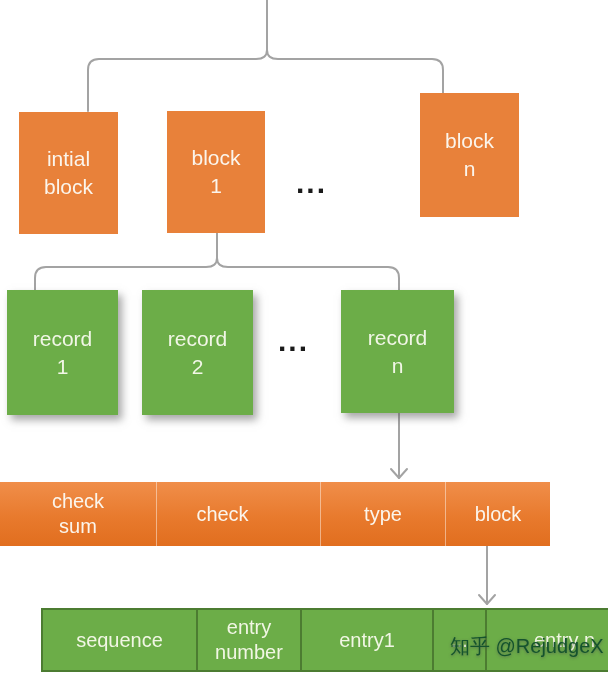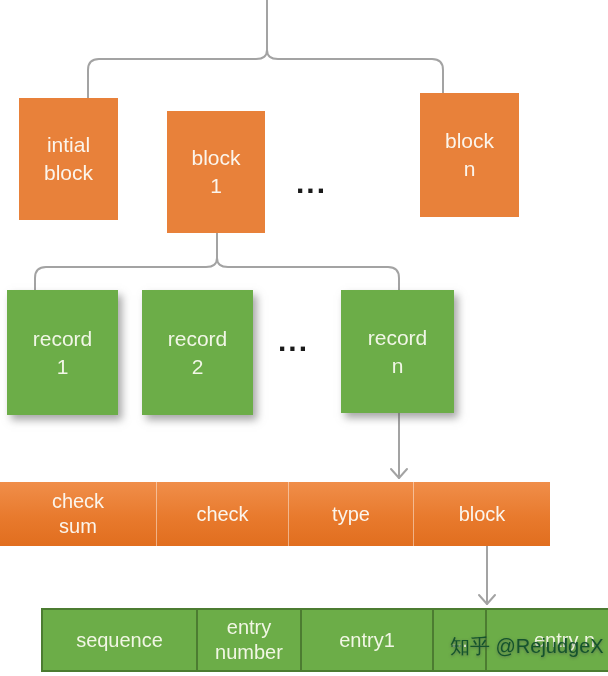--- a/index.html
+++ b/index.html
@@ -11,21 +11,21 @@
   .connector-layer path { fill:none; stroke:var(--connector,#A3A3A3); stroke-width:2; stroke-linecap:round; stroke-linejoin:round; }
 
   .node {
     position:absolute; display:flex; align-items:center; justify-content:center;
     text-align:center; white-space:pre-line; font-size:21px; line-height:1.33;
     color:var(--text-light,#FBF5EC);
   }
   .orange-node { background:var(--orange,#E8813A); }
   .green-node  { background:var(--green,#6CAD48); box-shadow:4px 5px 8px rgba(95,95,95,0.55); color:#F1F6E6; }
 
-  #initial-block { left:19px;  top:98px; width:99px;  height:122px; }
+  #initial-block { left:19px;  top:112px; width:99px;  height:122px; }
   #block-1       { left:167px; top:111px; width:98px;  height:122px; }
   #block-n       { left:420px; top:93px;  width:99px;  height:124px; }
 
   #record-1 { left:7px;   top:290px; width:111px; height:125px; }
   #record-2 { left:142px; top:290px; width:111px; height:125px; }
   #record-n { left:341px; top:290px; width:113px; height:123px; }
 
   .dots {
     position:absolute; color:var(--ellipsis,#1A1A1A); font-weight:bold;
     font-size:30px; line-height:1; letter-spacing:2px;
@@ -38,21 +38,21 @@
     display:flex; align-items:center; justify-content:center; text-align:center;
     white-space:pre-line; font-size:20px; line-height:1.25; box-sizing:border-box;
   }
 
   .orange-bar {
     left:0; top:482px; width:550px; height:64px;
     background:linear-gradient(180deg, var(--orange-bar-top,#F08E4A) 0%, #E87A2D 55%, var(--orange-bar-bottom,#E16E1F) 100%);
   }
   .orange-bar .cell { color:var(--text-light,#FBF5EC); }
   .orange-bar .cell + .cell { border-left:1px solid rgba(255,255,255,0.45); }
-  .oc0 { width:156px; } .oc1 { width:132px; } .oc2 { width:125px; } .oc3 { flex:1; }
+  .oc0 { width:156px; } .oc1 { width:132px; } .oc2 { width:125px;margin-left:32px; } .oc3 { flex:1; }
 
   .green-bar {
     left:5px; top:608px; width:603px; height:64px;
     background:var(--green,#6CAD48); border:2px solid var(--green-border,#4C7C31);margin-left:36px;
   }
   .green-bar .cell { color:#F1F6E4; }
   .green-bar .cell + .cell { border-left:2px solid var(--green-border,#4C7C31); }
   .gc0 { width:153px; } .gc1 { width:104px; } .gc2 { width:132px; } .gc3 { width:53px; } .gc4 { flex:1; }
 
   .watermark {

